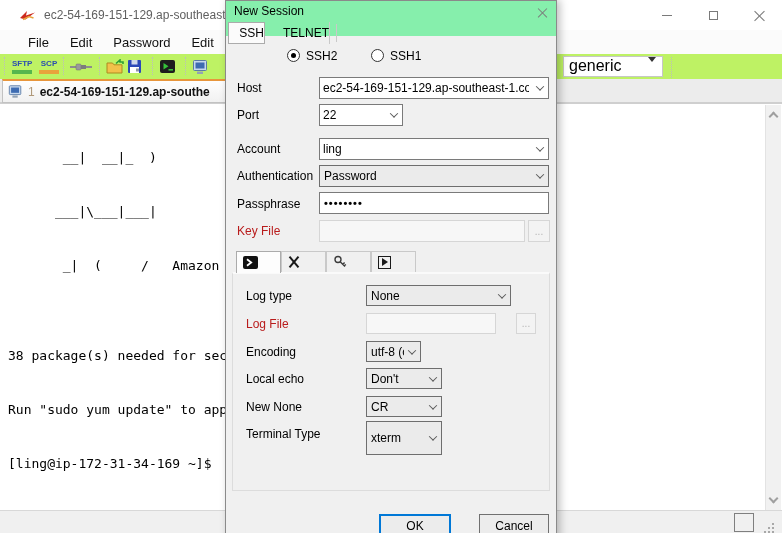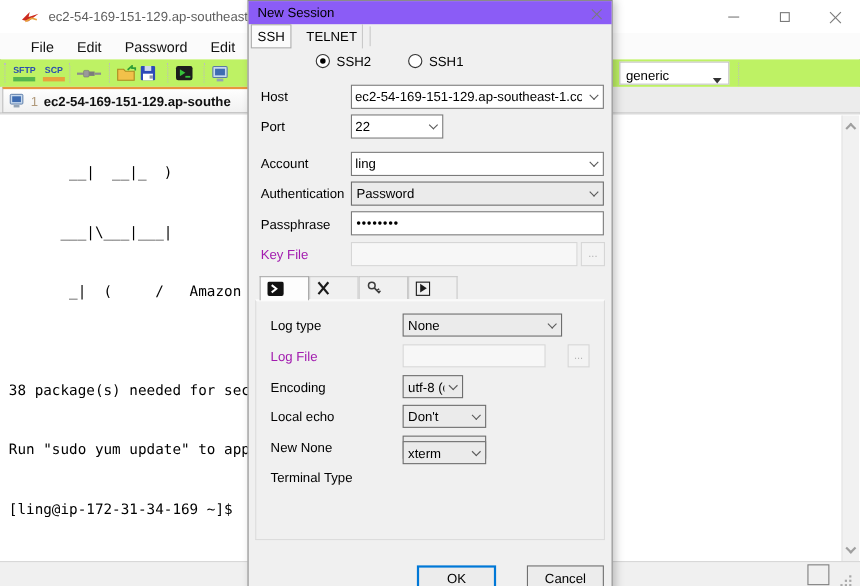--- a/index.html
+++ b/index.html
@@ -23,21 +23,21 @@
   .menubar { position:absolute; left:0; top:30px; width:782px; height:24px; background:#fbfbfb;
              display:flex; align-items:center; gap:21px; padding-left:28px; font-size:13px; color:#111; }
   .toolbar { position:absolute; left:0; top:54px; width:782px; height:25px; background:#bef264; }
   .toolbar > * { position:absolute; top:2px; }
   .tsep { width:4px; height:18px; border-left:1px dotted #bdbdbd; top:3px; }
   .tbtn { display:flex; flex-direction:column; align-items:center; justify-content:center; height:21px; }
   .sftp-label,.scp-label { font-size:8px; font-weight:bold; color:#2a4db0; line-height:9px; }
   .ubar { width:20px; height:4px; margin-top:2px; }
   .icon-btn { display:flex; align-items:center; justify-content:center; height:21px; }
   .generic-combo { position:absolute; left:563px; top:2px; width:100px; height:21px; background:#fff;
-                   border:1px solid #c6c6c6; display:flex; align-items:flex-end; font-size:12px; }
+                   border:1px solid #c6c6c6; display:flex; align-items:flex-start; font-size:16px; }
   .generic-combo .gtext { flex:1; padding-left:5px; }
   .generic-combo .garrow { width:0; height:0; border-left:4px solid transparent; border-right:4px solid transparent;
                            border-top:5px solid #333; margin-right:6px; }
 
   .tabbar { position:absolute; left:0; top:79px; width:782px; height:24px; background:#ececec; border-bottom:1px solid #cfcfcf; }
   .session-tab { position:absolute; left:2px; top:0; width:340px; height:24px;
                  background:linear-gradient(#fefefe,#f1f1f1); border:1px solid #c2c2c2; border-top:2px solid #e8963c;
                  display:flex; align-items:center; gap:5px; padding-left:5px; }
   .tab-index { font-size:12px; color:#b0997a; }
   .tab-label { font-size:12px; font-weight:bold; color:#111; white-space:nowrap; overflow:hidden; }
@@ -51,37 +51,37 @@
   .sarrow.down { bottom:8px; transform:rotate(225deg); }
 
   .statusbar { position:absolute; left:0; top:510px; width:782px; height:23px; background:#f0f0f0; border-top:1px solid #d8d8d8; }
   .size-box { position:absolute; right:28px; top:2px; width:20px; height:19px; border:1px solid #7f7f7f; }
   .resize-grip { position:absolute; right:12px; bottom:4px; width:2px; height:2px; background:#a8a8a8;
                  box-shadow: 4px 0 0 #a8a8a8, 0 4px 0 #a8a8a8, 4px 4px 0 #a8a8a8, 4px -4px 0 #a8a8a8, -4px 4px 0 #a8a8a8; }
 
   
   .dialog { position:absolute; left:225px; top:0; width:332px; height:561px; background:#f0f0f0;
             border:1px solid #8a8a8a; box-shadow:3px 0 8px rgba(0,0,0,.25); z-index:10; }
-  .dlg-titlebar { position:absolute; left:0; top:0; width:100%; height:21px; background:#8b5cf6; }
+  .dlg-titlebar { position:absolute; left:0; top:0; width:100%; height:35px; background:#86efac; }
   .dlg-title { position:absolute; left:8px; top:3px; font-size:12px; color:#000; }
   .dlg-close { position:absolute; right:6px; top:3px; width:16px; height:16px; display:flex; align-items:center; justify-content:center; }
 
   .dtab-strip { position:absolute; left:0; top:21px; width:100%; height:22px; }
-  .dtab { position:absolute; top:0; height:22px; display:flex; align-items:center; justify-content:center; font-size:12px; color:#000; }
+  .dtab { position:absolute; top:0; height:22px; display:flex; align-items:center; justify-content:flex-end; font-size:12px; color:#000; }
   .dtab.active { left:2px; width:37px; background:#fbfbfb; border:1px solid #ababab; }
   .dtab.plain  { left:48px; width:56px; border-right:1px solid #c9c9c9; }
   .dtab-strip .strip-sep { position:absolute; left:110px; top:2px; height:18px; border-left:1px solid #c9c9c9; }
 
   .radio-row { position:absolute; top:47px; left:0; width:100%; height:16px; font-size:12px; }
   .radio { position:absolute; top:1px; width:13px; height:13px; border:1px solid #333; border-radius:50%; background:#fff; }
   .radio.checked::after { content:""; position:absolute; left:3px; top:3px; width:5px; height:5px; border-radius:50%; background:#000; }
   .rlabel { position:absolute; top:1px; }
 
   .flabel { position:absolute; font-size:12px; color:#000; white-space:nowrap; }
-  .flabel.disabled { color:#a21caf; }
+  .flabel.disabled { color:#b91c1c; }
 
   .combo { position:absolute; height:22px; background:#fff; border:1px solid #7a7a7a; display:flex; align-items:center; overflow:hidden; }
   .combo input { flex:1; min-width:0; border:none; outline:none; background:transparent;
                  font-family:"Liberation Sans",sans-serif; font-size:12px; padding:0 3px; color:#000; }
   .cbtn { width:16px; align-self:stretch; display:flex; align-items:center; justify-content:center; flex:none; }
   .chev { width:6px; height:6px; border-right:1.5px solid #5a5a5a; border-bottom:1.5px solid #5a5a5a; transform:rotate(45deg) translate(-1px,-1px); }
   .combo.list { background:#ebebeb; border-color:#6e6e6e; }
   .ctext { flex:1; font-size:12px; padding:0 4px; white-space:nowrap; overflow:hidden; }
   .tinput { position:absolute; height:22px; background:#fff; border:1px solid #7a7a7a;
             font-family:"Liberation Sans",sans-serif; font-size:12px; padding:0 4px; outline:none; }
@@ -344,21 +344,21 @@
 
     <span class="flabel" style="left:20px; top:399px">New None</span>
     <div class="combo list" style="left:140px; top:395px; width:76px; height:21px">
       <span class="ctext">CR</span>
       <span class="cbtn">
           <i class="chev"></i>
         </span>
     </div>
 
     <span class="flabel" style="left:20px; top:426px">Terminal Type</span>
-    <div class="combo list" style="left:140px; top:400px; width:76px; height:21px">
+    <div class="combo list" style="left:140px; top:420px; width:76px; height:34px">
       <span class="ctext">xterm</span>
       <span class="cbtn">
           <i class="chev"></i>
         </span>
     </div>
 
     <div class="btn default" style="left:153px; top:513px; width:72px">OK</div>
     <div class="btn" style="left:253px; top:513px; width:70px">Cancel</div>
   </div>
 

